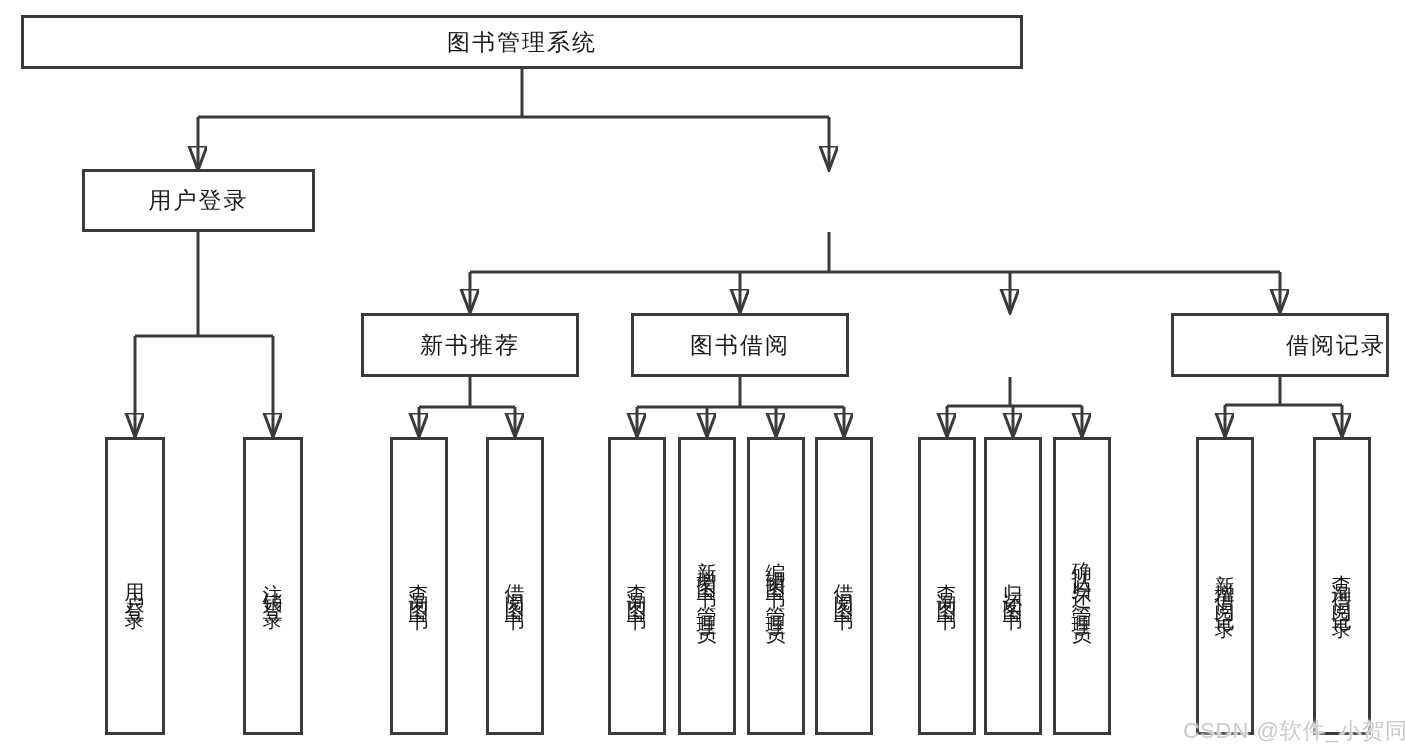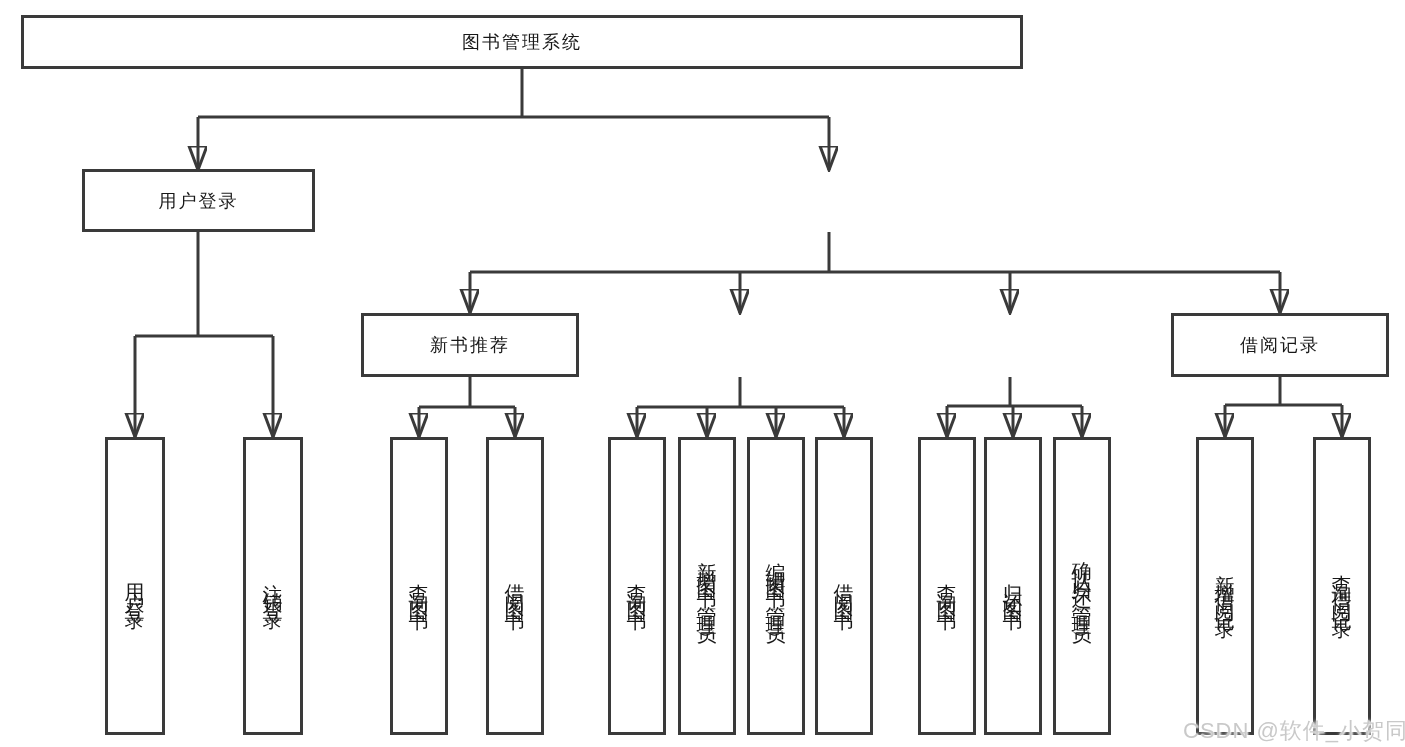--- a/index.html
+++ b/index.html
@@ -14,39 +14,39 @@
   .connectors path{stroke:#3a3a3a;stroke-width:3;fill:none;}
   .node{
     position:absolute;
     box-sizing:border-box;
     border:3px solid #3a3a3a;
     background:#ffffff;
     display:flex;align-items:center;justify-content:center;
     z-index:2;
     color:#181818;
   }
-  .h-label{font-size:18px;letter-spacing:2px;white-space:nowrap;}
+  .h-label{font-size:23px;letter-spacing:2px;white-space:nowrap;}
   .leaf{top:437px;height:298px;}
   .v-label{
     writing-mode:vertical-rl;
     text-orientation:mixed;
     font-size:20px;
     letter-spacing:9px;
     line-height:1;
     white-space:nowrap;
   }
   
   .n-root{left:21px;top:15px;width:1002px;height:54px;}
   .n-login{left:82px;top:169px;width:233px;height:63px;}
   .n-mgmt{left:712px;top:169px;width:235px;height:63px;}
   .n-l3{top:313px;height:64px;width:218px;}
   .n-rec{left:361px;}
   .n-bor{left:631px;}
   .n-cur{left:901px;}
-  .n-his{left:1171px;}
+  .n-his{left:1171px;justify-content:flex-end;}
   .lf-1a{left:105px;width:60px;}
   .lf-1b{left:243px;width:60px;}
   .lf-2a{left:390px;width:58px;}
   .lf-2b{left:486px;width:58px;}
   .lf-3a{left:608px;width:58px;}
   .lf-3b{left:678px;width:58px;}
   .lf-3c{left:747px;width:58px;}
   .lf-3d{left:815px;width:58px;}
   .lf-4a{left:918px;width:58px;}
   .lf-4b{left:984px;width:58px;}
@@ -114,20 +114,23 @@
     <span class="h-label">图书管理系统</span>
   </div>
 
   <div class="node n-login">
     <span class="h-label">用户登录</span>
   </div>
 
   <div class="node n-l3 n-rec">
     <span class="h-label">新书推荐</span>
   </div>
+  <div class="node n-l3 n-bor">
+    <span class="h-label">图书借阅</span>
+  </div>
   <div class="node n-l3 n-his">
     <span class="h-label">借阅记录</span>
   </div>
 
   <div class="node leaf lf-1a">
     <span class="v-label">用户登录</span>
   </div>
   <div class="node leaf lf-1b">
     <span class="v-label">注销登录</span>
   </div>

